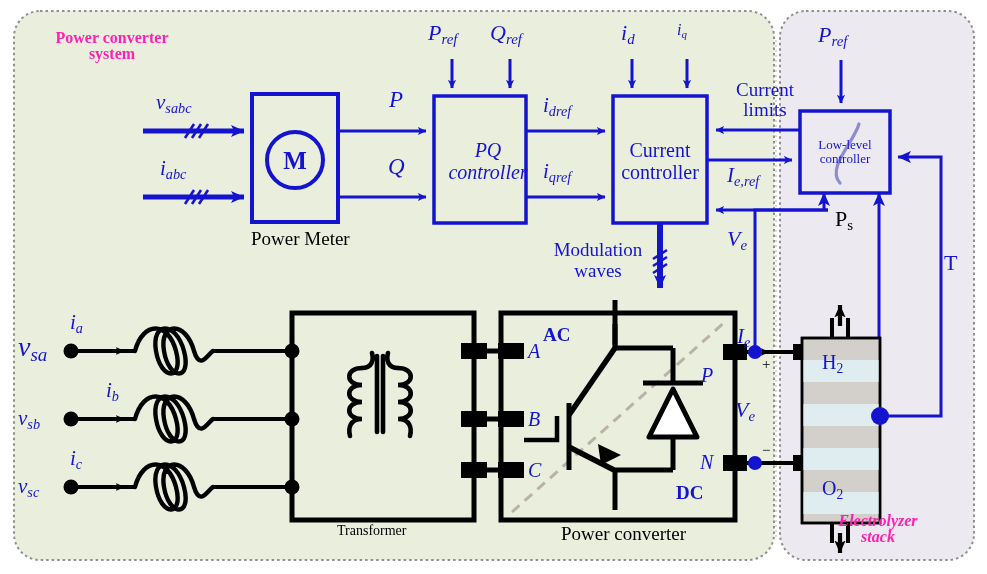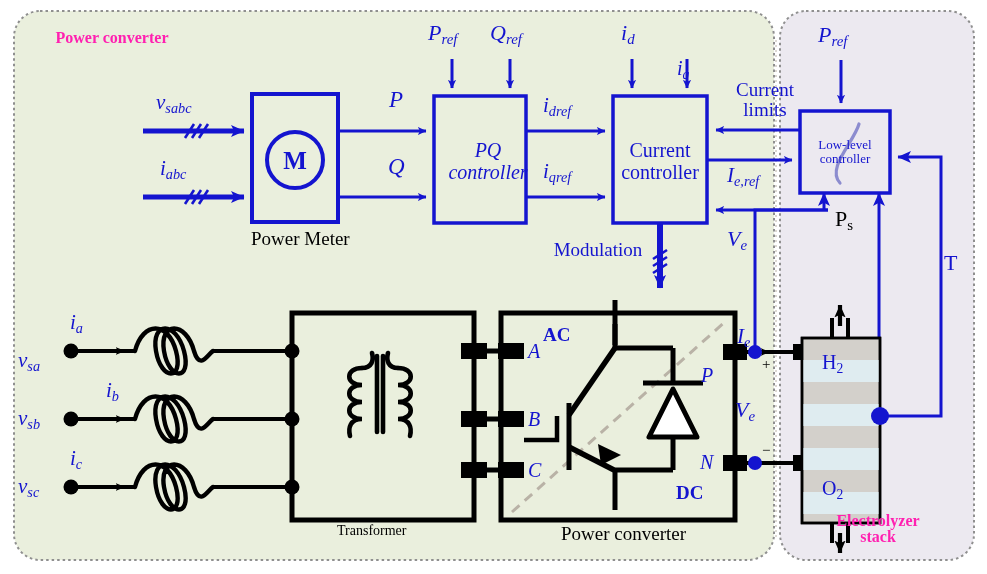--- a/index.html
+++ b/index.html
@@ -226,74 +226,76 @@
       <line x1="848" y1="523" x2="848" y2="543" stroke="#000" stroke-width="4"></line>
       <line x1="840" y1="533" x2="840" y2="553" stroke="#000" stroke-width="4.2" marker-end="url(#abKs)"></line>
 
       <circle cx="880" cy="416" r="9" fill="#1414cf"></circle>
     </g>
 
   </svg>
 
   <div class="lbl pink" style="left:28px;top:30px;width:168px;">
     <div>Power converter</div>
-  </div>
-  <div class="lbl pink" style="left:790px;top:513px;width:176px;">
+    <div>system</div>
+  </div>
+  <div class="lbl pink" style="left:790px;top:513px;width:176px;font-style:italic;">
     <div>Electrolyzer</div>
     <div>stack</div>
   </div>
 
   <div class="lbl blue ital" style="left:156px;top:92px;font-size:21px;"><span>v</span><span class="sub">sabc</span></div>
   <div class="lbl blue ital" style="left:160px;top:158px;font-size:21px;"><span>i</span><span class="sub">abc</span></div>
 
   <div class="lbl blue ital" style="left:389px;top:88px;font-size:23px;">P</div>
   <div class="lbl blue ital" style="left:388px;top:155px;font-size:23px;"><span>Q</span></div>
 
   <div class="lbl blue ital" style="left:428px;top:22px;font-size:22px;"><span>P</span><span class="sub">ref</span></div>
   <div class="lbl blue ital" style="left:490px;top:22px;font-size:22px;"><span>Q</span><span class="sub">ref</span></div>
   <div class="lbl blue ital" style="left:621px;top:22px;font-size:22px;"><span>i</span><span class="sub">d</span></div>
-  <div class="lbl blue ital" style="left:677px;top:22px;font-size:20px;margin-top:36px;"><span>i</span><span class="sub">q</span></div>
+  <div class="lbl blue ital" style="left:677px;top:22px;font-size:16px;"><span>i</span><span class="sub">q</span></div>
   <div class="lbl blue ital" style="left:818px;top:24px;font-size:22px;"><span>P</span><span class="sub">ref</span></div>
 
   <div class="lbl blue ital" style="left:543px;top:95px;font-size:21px;"><span>i</span><span class="sub">dref</span></div>
   <div class="lbl blue ital" style="left:543px;top:161px;font-size:21px;"><span>i</span><span class="sub">qref</span></div>
 
   <div class="lbl blue" style="left:731px;top:80px;font-size:19px;text-align:center;width:68px;line-height:1.05;">
     <div>Current</div>
     <div>limits</div>
   </div>
 
   <div class="lbl blue ital" style="left:727px;top:165px;font-size:21px;"><span>I</span><span class="sub">e,ref</span></div>
   <div class="lbl blue ital" style="left:727px;top:228px;font-size:22px;"><span>V</span><span class="sub">e</span></div>
   <div class="lbl black" style="left:835px;top:208px;font-size:22px;"><span>P</span><span class="subn">s</span></div>
   <div class="lbl blue" style="left:944px;top:252px;font-size:22px;">T</div>
 
   <div class="lbl blue" style="left:543px;top:240px;font-size:19px;text-align:center;width:110px;line-height:1.1;">
     <div>Modulation</div>
+    <div>waves</div>
   </div>
 
   <div class="blocktxt" style="left:252px;top:147px;width:86px;font-size:25px;font-weight:bold;">M</div>
   <div class="lbl black" style="left:251px;top:229px;font-size:19px;">Power Meter</div>
 
   <div class="blocktxt ital" style="left:434px;top:140px;width:108px;font-size:20px;">
     <div>PQ</div>
     <div>controller</div>
   </div>
 
   <div class="blocktxt" style="left:613px;top:140px;width:94px;font-size:20px;">
     <div>Current</div>
     <div>controller</div>
   </div>
 
   <div class="blocktxt" style="left:800px;top:138px;width:90px;font-size:13px;">
     <div>Low-level</div>
     <div>controller</div>
   </div>
 
-  <div class="lbl blue ital" style="left:18px;top:350px;font-size:21px;"><span>v</span><span class="sub">sa</span></div>
+  <div class="lbl blue ital" style="left:18px;top:333px;font-size:28px;"><span>v</span><span class="sub">sa</span></div>
   <div class="lbl blue ital" style="left:18px;top:408px;font-size:21px;"><span>v</span><span class="sub">sb</span></div>
   <div class="lbl blue ital" style="left:18px;top:476px;font-size:21px;text-align:right;"><span>v</span><span class="sub">sc</span></div>
 
   <div class="lbl blue ital" style="left:70px;top:312px;font-size:21px;"><span>i</span><span class="sub">a</span></div>
   <div class="lbl blue ital" style="left:70px;top:380px;font-size:21px;margin-left:36px;"><span>i</span><span class="sub">b</span></div>
   <div class="lbl blue ital" style="left:70px;top:448px;font-size:21px;"><span>i</span><span class="sub">c</span></div>
 
   <div class="lbl black" style="left:337px;top:524px;font-size:14px;">Transformer</div>
   <div class="lbl black" style="left:561px;top:524px;font-size:19px;">Power converter</div>
 

